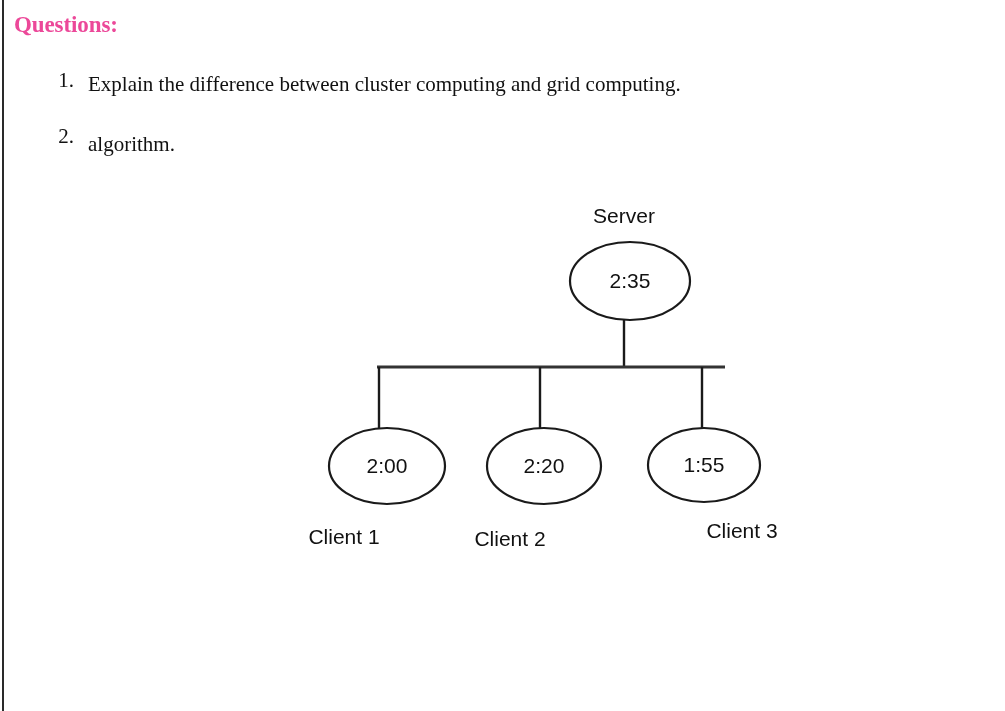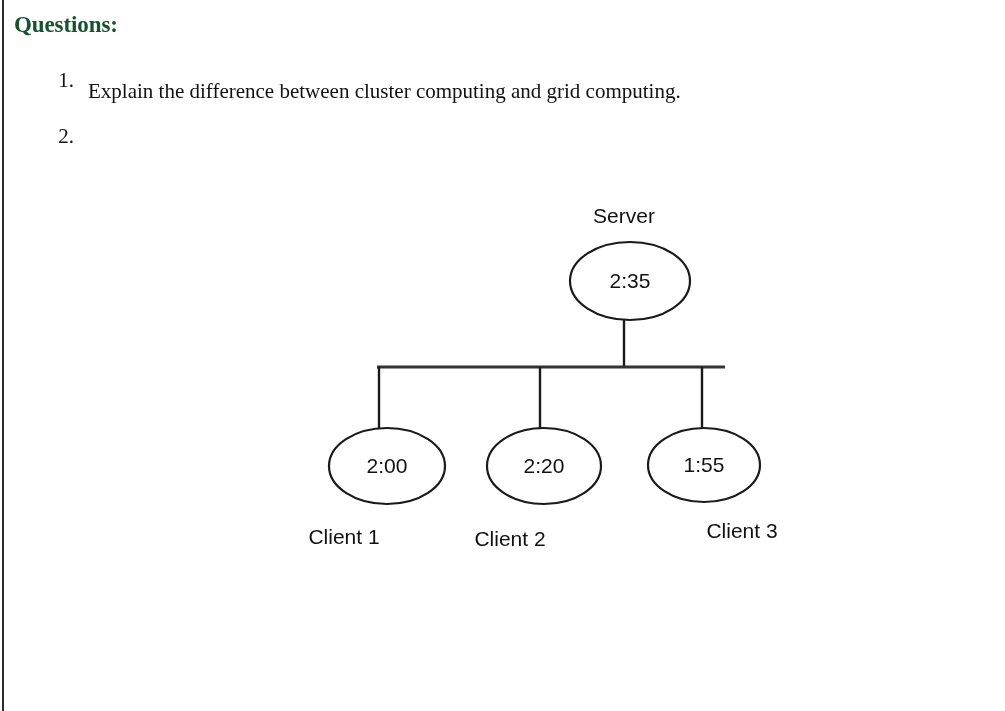--- a/index.html
+++ b/index.html
@@ -35,21 +35,21 @@
 
   
   .heading {
     position: absolute;
     left: 14px;
     top: 12px;
     font-family: "Liberation Serif", serif;
     font-weight: bold;
     font-size: 23px;
     letter-spacing: -0.1px;
-    color: #14532d;
+    color: #ec4899;
     white-space: nowrap;
   }
 
   .q-item {
     position: absolute;
     font-family: "Liberation Serif", serif;
     font-size: 21px;
     color: #111111;
   }
   .q-num {
@@ -57,21 +57,21 @@
     width: 34px;
     text-align: right;
   }
   .q-body {
     position: absolute;
     left: 88px;
   }
 
   .q1 { top: 68px; left: 0; width: 960px; }
   .q1 .q-num { left: 40px; top: 0; }
-  .q1 .q-body { top: 11px; white-space: nowrap; }
+  .q1 .q-body { top: 4px; white-space: nowrap; }
 
   .q2 { top: 124px; left: 0; width: 1005px; }
   .q2 .q-num { left: 40px; top: 0; }
   .q2 .q-body {
     top: 0;
     width: 908px;
     text-align: justify;
     text-align-last: left;
     line-height: 41px;
   }
@@ -112,20 +112,21 @@
   <div class="heading">Questions:</div>
 
   <div class="q-item q1">
     <span class="q-num">1.</span>
     <span class="q-body">Explain the difference between cluster computing and grid computing.</span>
   </div>
 
   <div class="q-item q2">
     <span class="q-num">2.</span>
     <span class="q-body">
+      <span class="line2">algorithm.</span>
     </span>
   </div>
 
   <div class="diagram">
     <svg width="530" height="370" viewBox="0 0 530 370">
 
       <text x="344" y="27" class="diagram-caption" text-anchor="middle" font-size="21" fill="#111111">Server</text>
 
       <ellipse cx="350" cy="85" rx="60" ry="39" fill="#ffffff" stroke="#1a1a1a" stroke-width="2.2"></ellipse>
       <text x="350" y="92" class="node-value" text-anchor="middle" font-size="21" fill="#111111">2:35</text>

